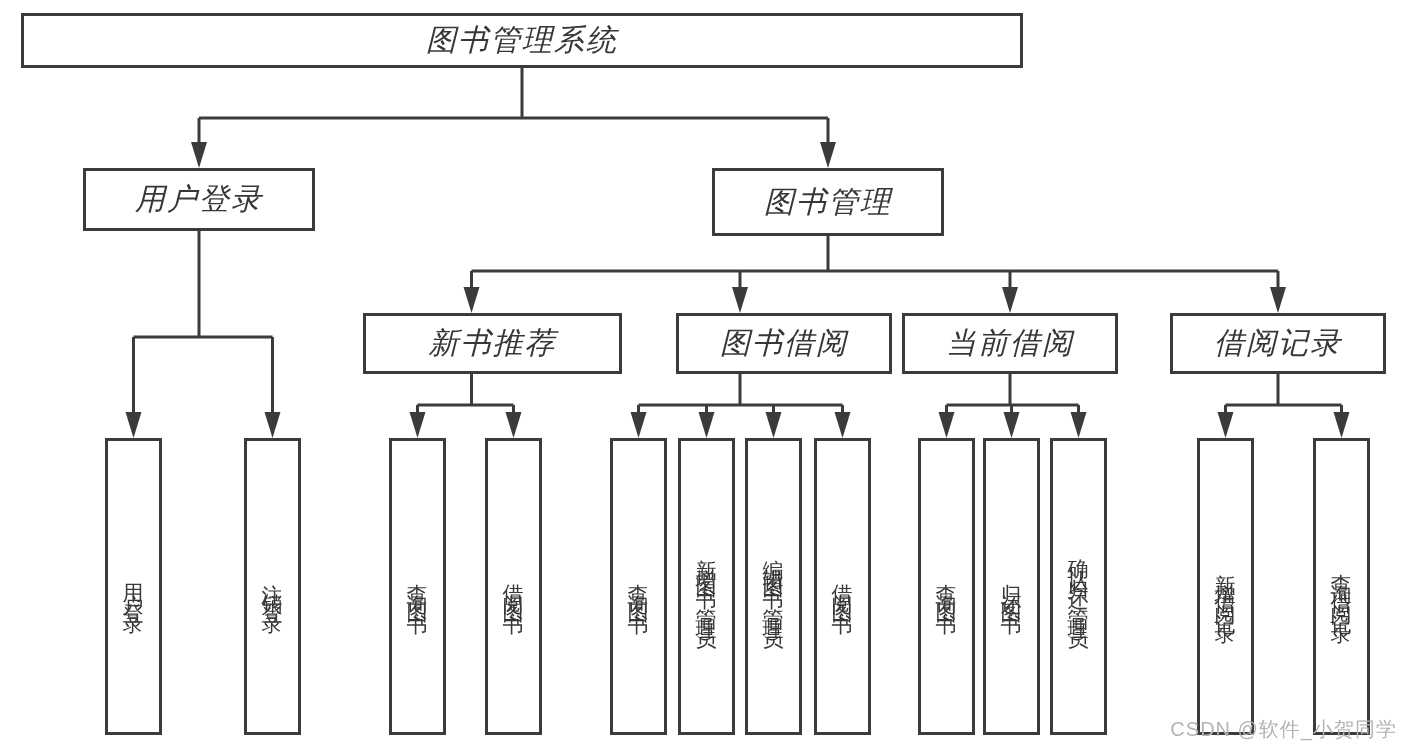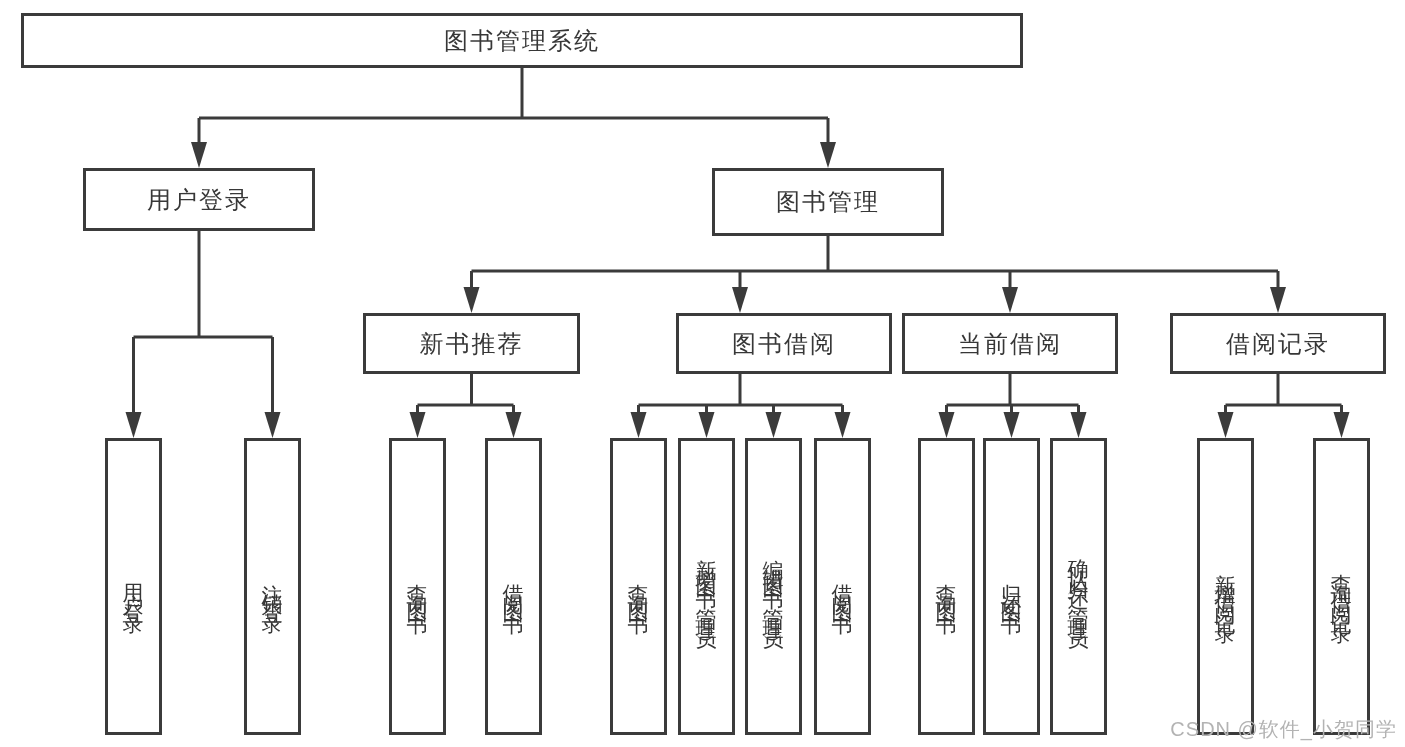--- a/index.html
+++ b/index.html
@@ -22,28 +22,29 @@
     box-sizing: border-box;
     border: 3px solid #3b3b3b;
     background: #ffffff;
     display: flex;
     align-items: center;
     justify-content: center;
     color: #373737;
     z-index: 2;
   }
   .hnode {
-    font-size: 24px;
+    font-size: 30px;
     letter-spacing: 2px;
     white-space: nowrap;
+    font-style: italic;
   }
   .root  { left: 21px;  top: 13px;  width: 1002px; height: 55px; }
   .l2a   { left: 83px;  top: 168px; width: 232px;  height: 63px; }
   .l2b   { left: 712px; top: 168px; width: 232px;  height: 68px; }
-  .l3a   { left: 363px; top: 313px; width: 217px;  height: 61px; }
+  .l3a   { left: 363px; top: 313px; width: 259px;  height: 61px; }
   .l3b   { left: 632px; top: 313px; width: 216px;  height: 61px; margin-left: 44px; }
   .l3c   { left: 902px; top: 313px; width: 216px;  height: 61px; }
   .l3d   { left: 1170px;top: 313px; width: 216px;  height: 61px; }
   .leaf {
     top: 438px;
     width: 57px;
     height: 297px;
     writing-mode: vertical-rl;
     text-orientation: mixed;
     font-size: 21px;

